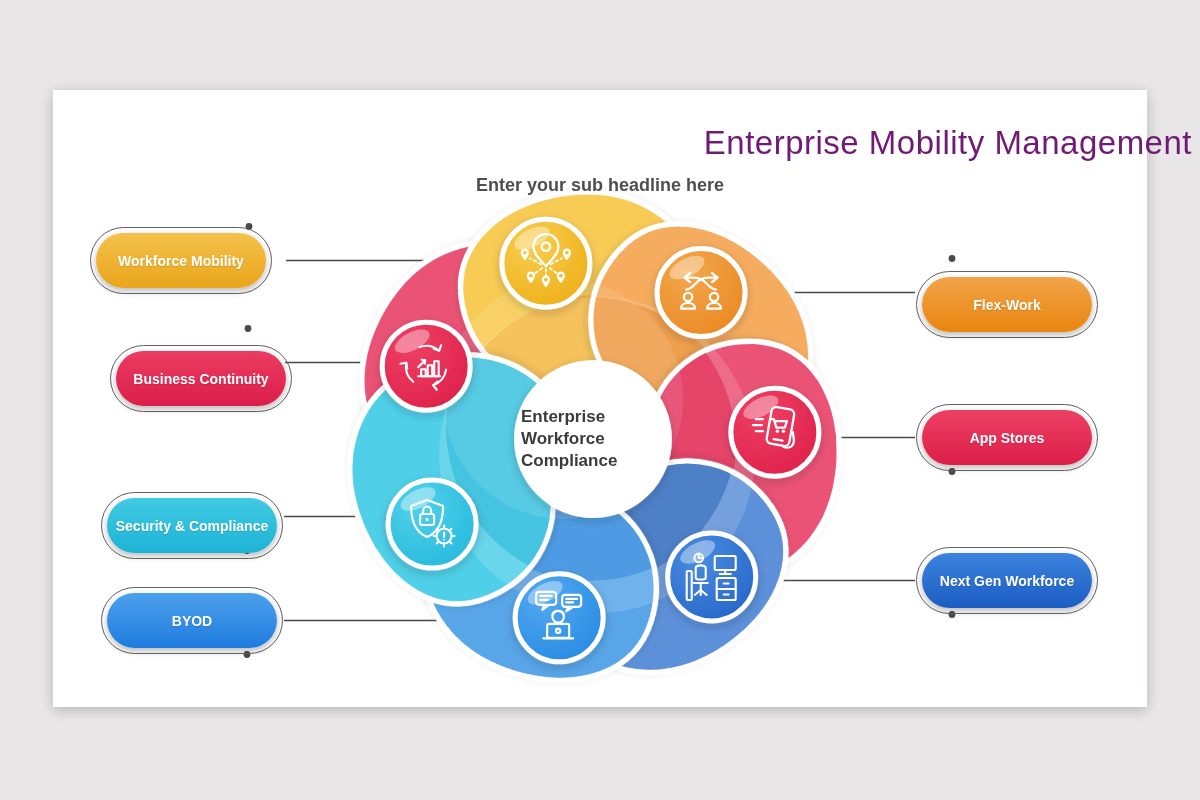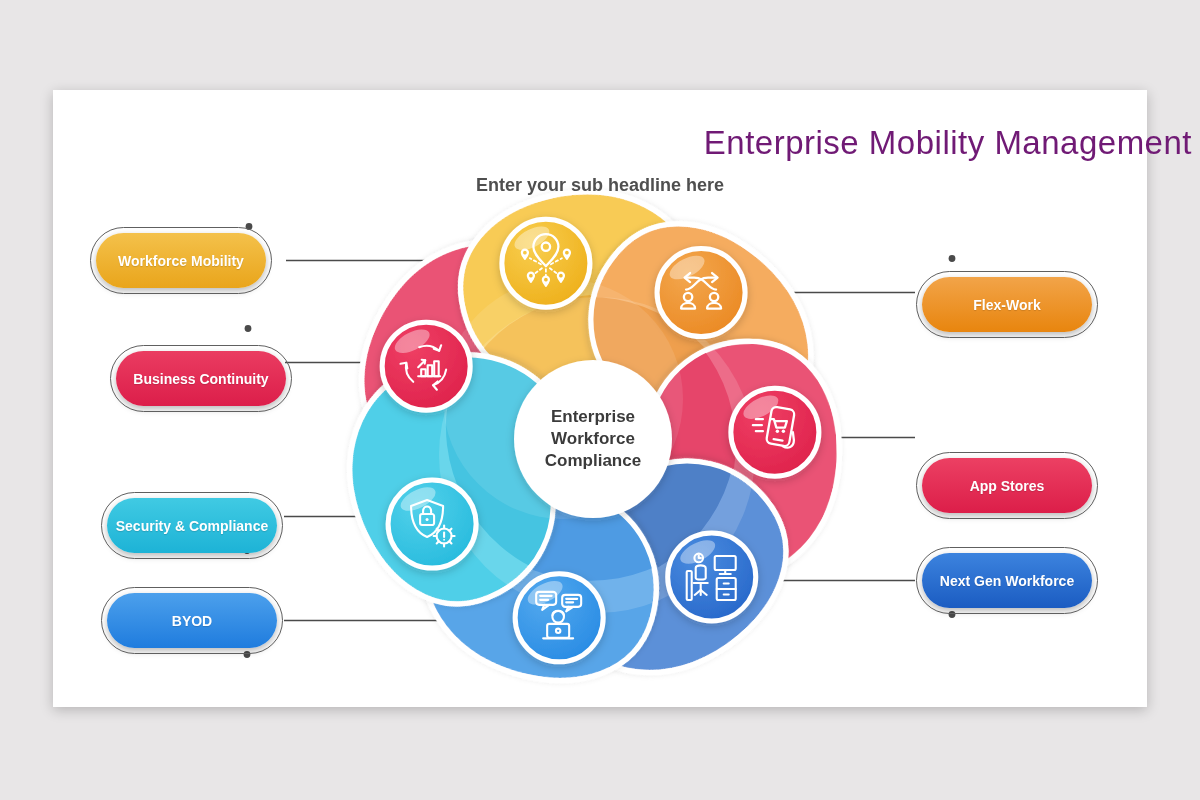--- a/index.html
+++ b/index.html
@@ -27,21 +27,21 @@
     box-shadow:0 3px 7px rgba(0,0,0,0.28);
   }
   .pill::before{
     content:"";position:absolute;inset:-6px;border:1.4px solid #5f5f5f;border-radius:34px;
   }
   .pill-label{
     color:#ffffff;font-size:14px;font-weight:bold;white-space:nowrap;
     text-shadow:0 1px 1px rgba(0,0,0,0.15);
   }
   .center-label{
-    position:absolute;left:521px;top:406px;width:144px;z-index:3;text-align:center;
+    position:absolute;left:521px;top:406px;width:144px;z-index:3;text-align:left;
     font-size:17px;font-weight:bold;color:#3b3b3b;line-height:22px;
   }
 </style>
 </head>
 <body>
 
 <div class="slide"></div>
 
 <div class="title">Enterprise Mobility Management</div>
 <div class="subtitle">Enter your sub headline here</div>
@@ -331,18 +331,18 @@
 </div>
 <div class="pill" style="left: 107px; top: 498px; background: linear-gradient(rgb(64, 202, 227) 0%, rgb(29, 179, 214) 100%); align-items: center;">
   <span class="pill-label">Security &amp; Compliance</span>
 </div>
 <div class="pill" style="left: 107px; top: 593px; background: linear-gradient(rgb(76, 160, 236) 0%, rgb(31, 124, 222) 100%); align-items: center;">
   <span class="pill-label">BYOD</span>
 </div>
 <div class="pill" style="left: 922px; top: 277px; background: linear-gradient(rgb(242, 164, 73) 0%, rgb(232, 133, 14) 100%);">
   <span class="pill-label">Flex-Work</span>
 </div>
-<div class="pill" style="left: 922px; top: 410px; background: linear-gradient(rgb(236, 64, 99) 0%, rgb(220, 30, 73) 100%); margin-top: 48px;">
+<div class="pill" style="left: 922px; top: 410px; background: linear-gradient(rgb(236, 64, 99) 0%, rgb(220, 30, 73) 100%);">
   <span class="pill-label">App Stores</span>
 </div>
 <div class="pill" style="left: 922px; top: 553px; background: linear-gradient(rgb(60, 131, 222) 0%, rgb(27, 92, 194) 100%);">
   <span class="pill-label">Next Gen Workforce</span>
 </div>
 
 </body></html>

